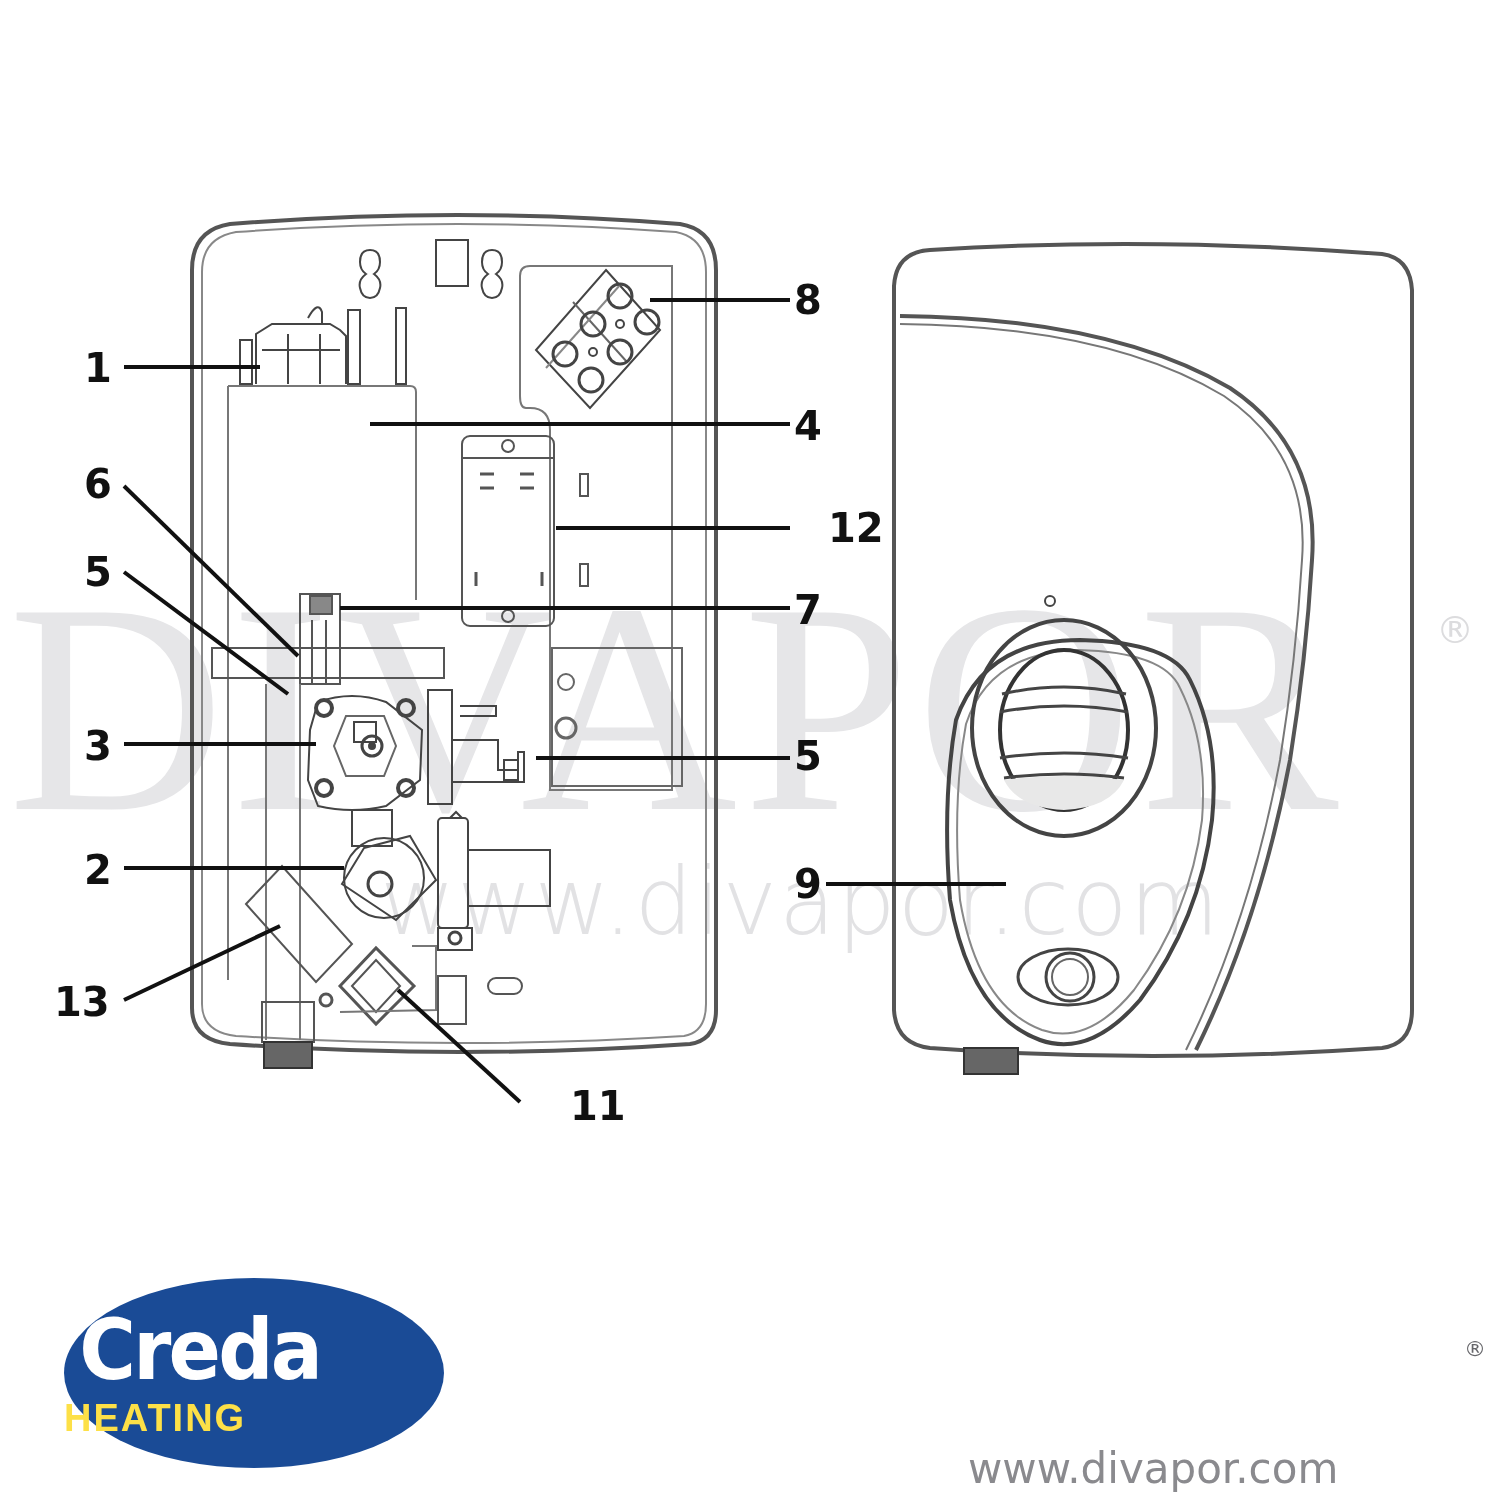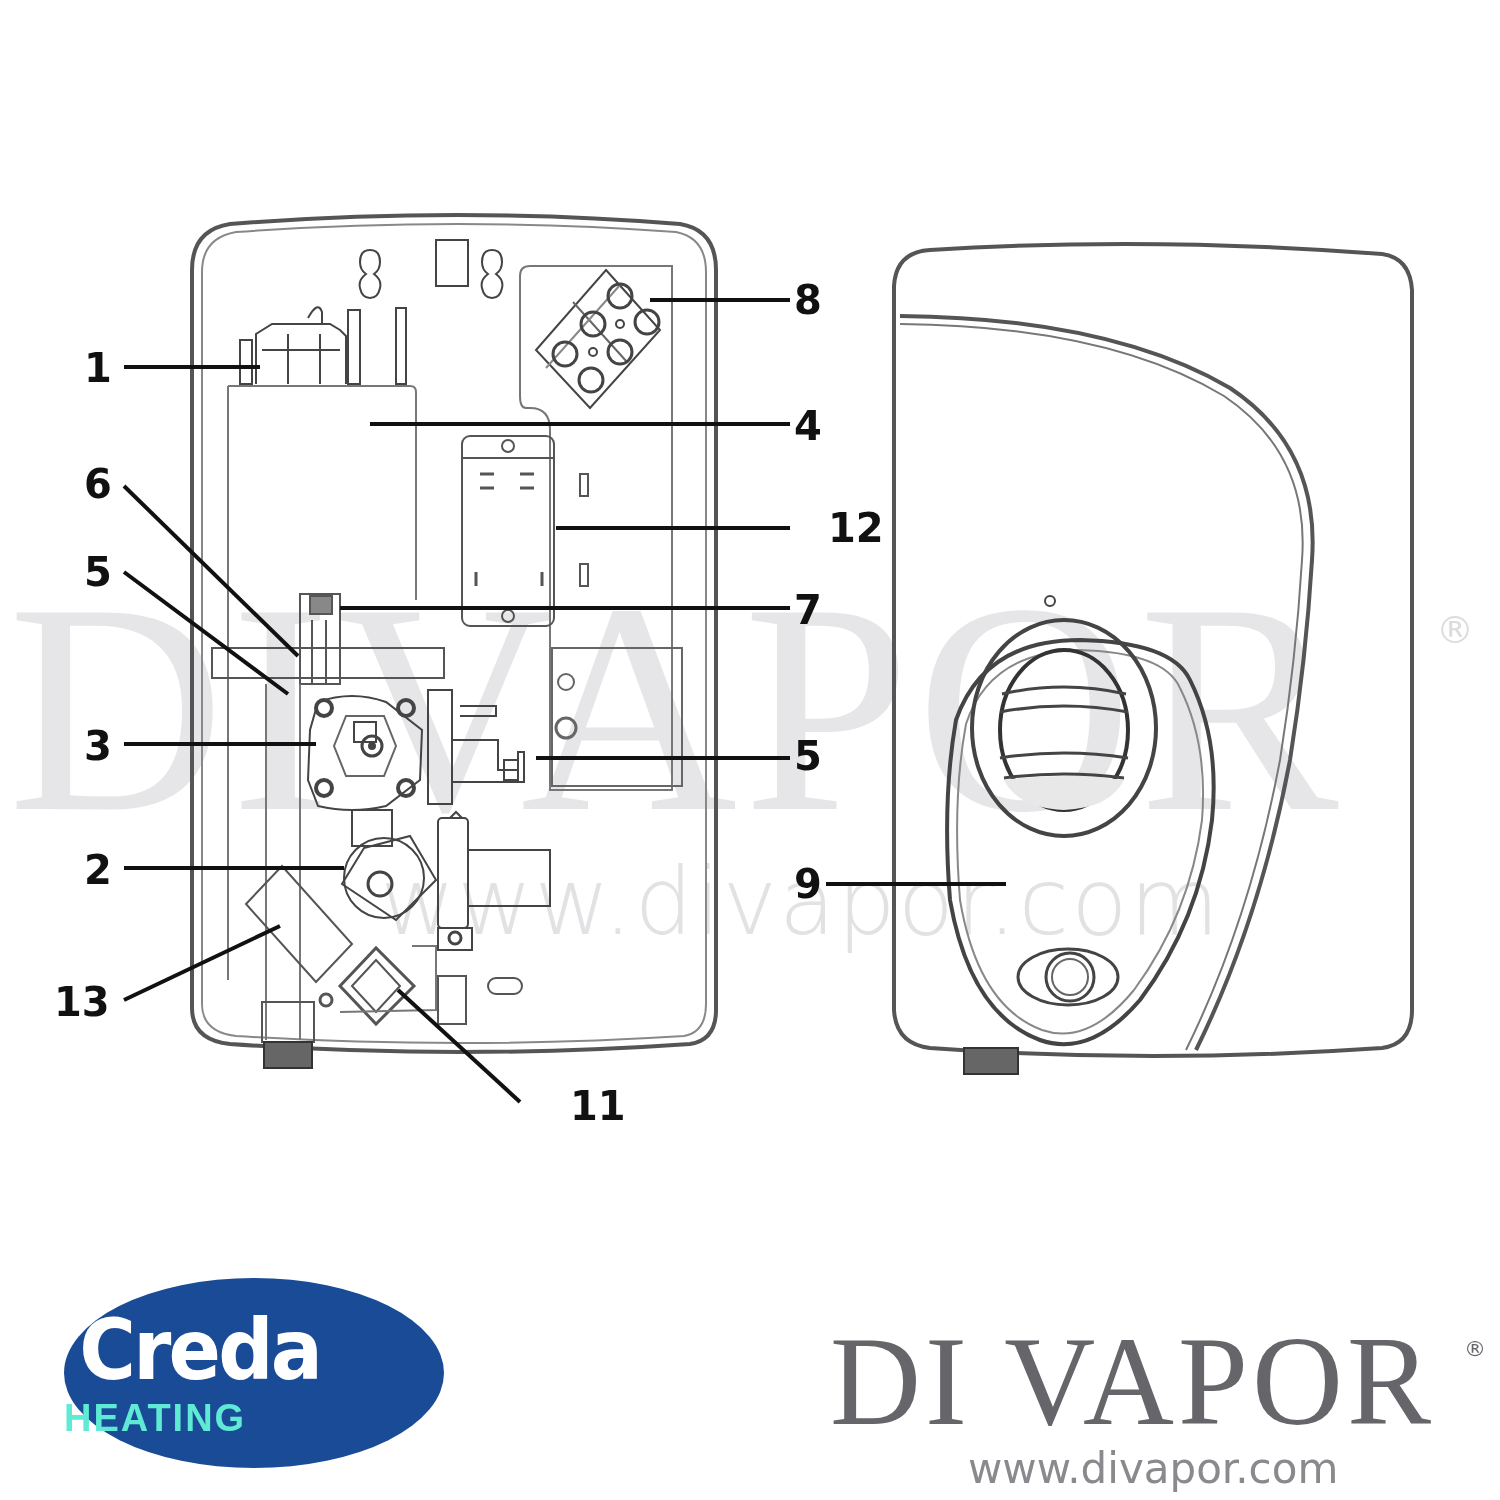--- a/index.html
+++ b/index.html
@@ -26,21 +26,21 @@
   .creda-logo {
     position: absolute; left: 64px; top: 1278px; width: 380px; height: 190px; border-radius: 50%;
     background: #1a4b96; z-index: 3; text-align: left;
   }
   .creda-name {
     position: absolute; left: 0; right: 0; top: 22px; font-family: "DejaVu Sans", sans-serif; font-weight: bold;
     font-size: 84px; line-height: 100px; color: #ffffff; letter-spacing: -3px; transform: scaleX(0.92);
   }
   .creda-sub {
     position: absolute; left: 0; right: 0; top: 118px; font-family: "Liberation Sans", sans-serif; font-weight: bold;
-    font-size: 38px; line-height: 44px; color: #5eead4; letter-spacing: 2px;
+    font-size: 38px; line-height: 44px; color: #fde047; letter-spacing: 2px;
   }
   .divapor-logo {
     position: absolute; left: 830px; top: 1322px; width: 670px; height: 170px; z-index: 3;
   }
   .divapor-name {
     position: absolute; left: 0; top: 0; font-family: "Liberation Serif", "DejaVu Serif", serif;
     font-size: 126px; line-height: 120px; color: #66666a; letter-spacing: 4px; white-space: nowrap;
   }
   .divapor-reg {
     position: absolute; left: 634px; top: 14px; font-family: "DejaVu Sans", sans-serif; font-size: 22px; color: #66666a;
@@ -228,17 +228,16 @@
   <div class="callout" style="left:526px;top:1086px;margin-left:44px;">11</div>
   <div class="callout" style="left:828px;top:508px;text-align:center;">12</div>
   <div class="callout" style="left:54px;top:982px;">13</div>
 
   <div class="creda-logo">
     <div class="creda-name">Creda</div>
     <div class="creda-sub">HEATING</div>
   </div>
 
   <div class="divapor-logo">
-    <div class="divapor-name">DI VAPOR</div>
     <div class="divapor-reg">®</div>
     <div class="divapor-url">www.divapor.com</div>
   </div>
 </div>
 
 </body></html>

